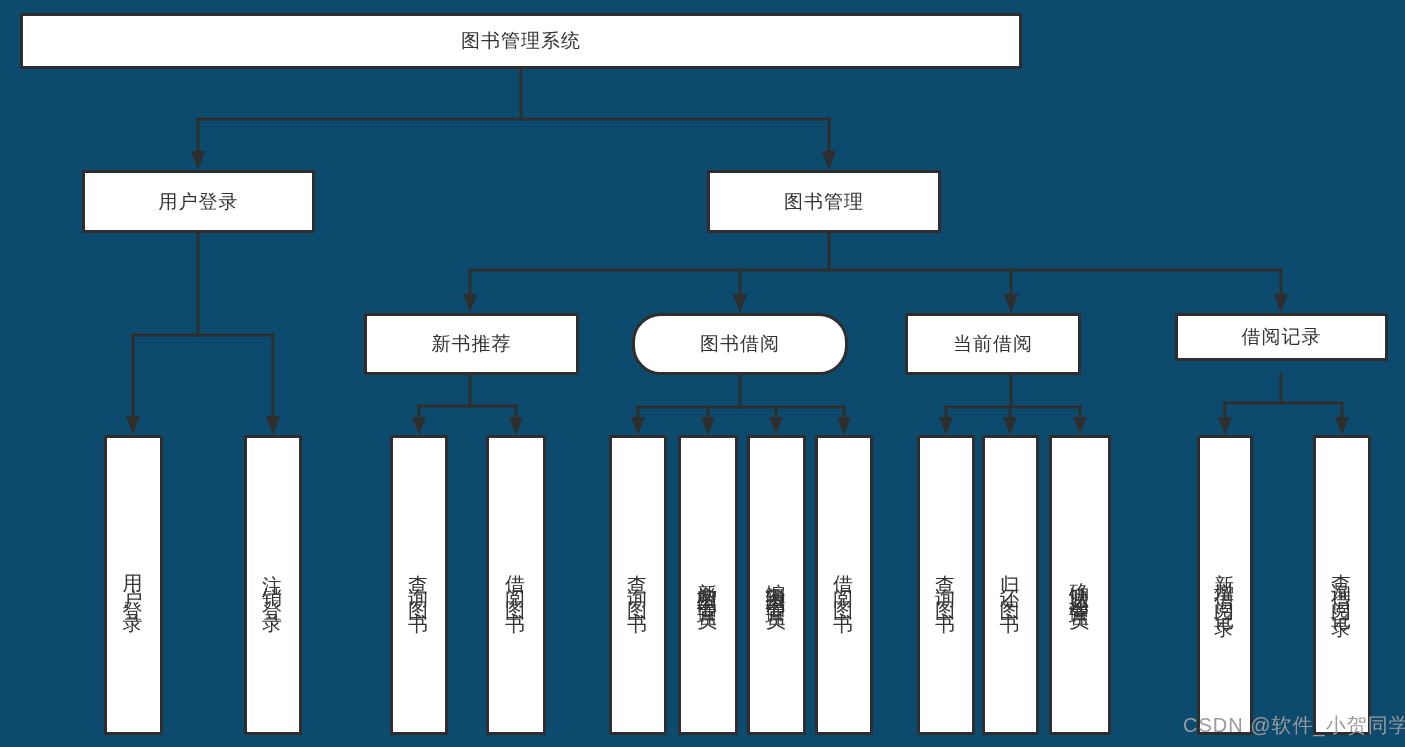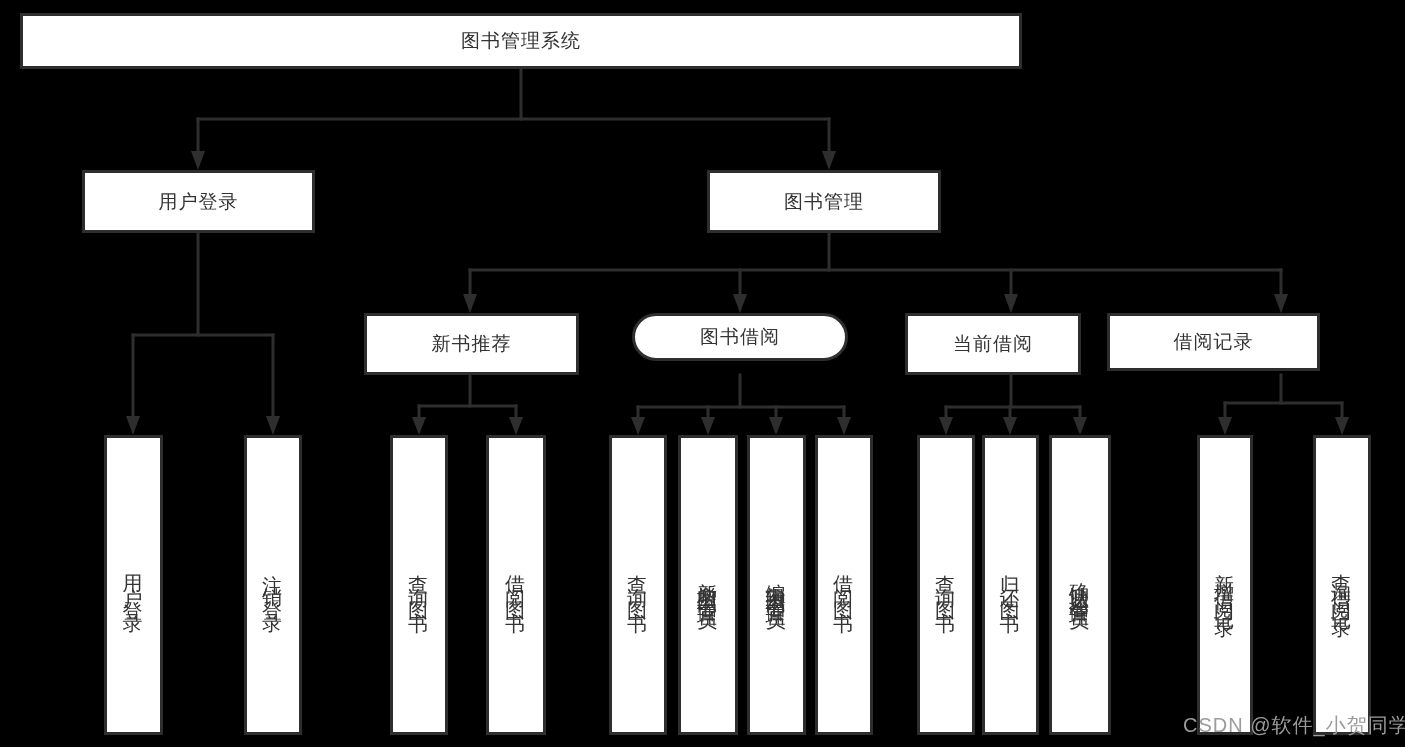--- a/index.html
+++ b/index.html
@@ -5,21 +5,21 @@
   html, body {
     margin: 0;
     padding: 0;
     background: #ffffff;
     font-family: "Liberation Sans", "DejaVu Sans", sans-serif;
   }
   .canvas {
     position: relative;
     width: 1405px;
     height: 747px;
-    background: #000000;
+    background: #0c4a6e;
     overflow: hidden;
   }
   .connectors {
     position: absolute;
     left: 0;
     top: 0;
     width: 1405px;
     height: 747px;
   }
   .node {
@@ -138,23 +138,23 @@
       <polygon points="1335,417 1349,417 1342,435"></polygon>
     </g>
   </svg>
 
   <div class="node" style="left:20px; top:13px; width:1002px; height:56px;">图书管理系统</div>
 
   <div class="node" style="left:82px; top:170px; width:233px; height:63px;">用户登录</div>
   <div class="node" style="left:707px; top:170px; width:234px; height:63px;">图书管理</div>
 
   <div class="node" style="left:364px; top:313px; width:215px; height:62px;">新书推荐</div>
-  <div class="node" style="left:632px; top:313px; width:216px; height:48px;border-radius:29px;">图书借阅</div>
+  <div class="node" style="left:632px; top:313px; width:216px; height:62px;border-radius:29px;">图书借阅</div>
   <div class="node" style="left:905px; top:313px; width:176px; height:62px;">当前借阅</div>
-  <div class="node" style="left:1107px; top:313px; width:213px; height:58px;">借阅记录</div>
+  <div class="node" style="left:1175px; top:313px; width:213px; height:48px;">借阅记录</div>
 
   <div class="leaf sp-s" style="left:104px; width:59px;">用户登录</div>
   <div class="leaf sp-s" style="left:244px; width:58px;">注销登录</div>
 
   <div class="leaf sp-s" style="left:390px; width:58px;">查询图书</div>
   <div class="leaf sp-s" style="left:486px; width:60px;">借阅图书</div>
 
   <div class="leaf sp-s" style="left:609px; width:58px;">查询图书</div>
   <div class="leaf sp-l" style="left:678px; width:60px;">新增图书（管理员）</div>
   <div class="leaf sp-l" style="left:747px; width:59px;">编辑图书（管理员）</div>

